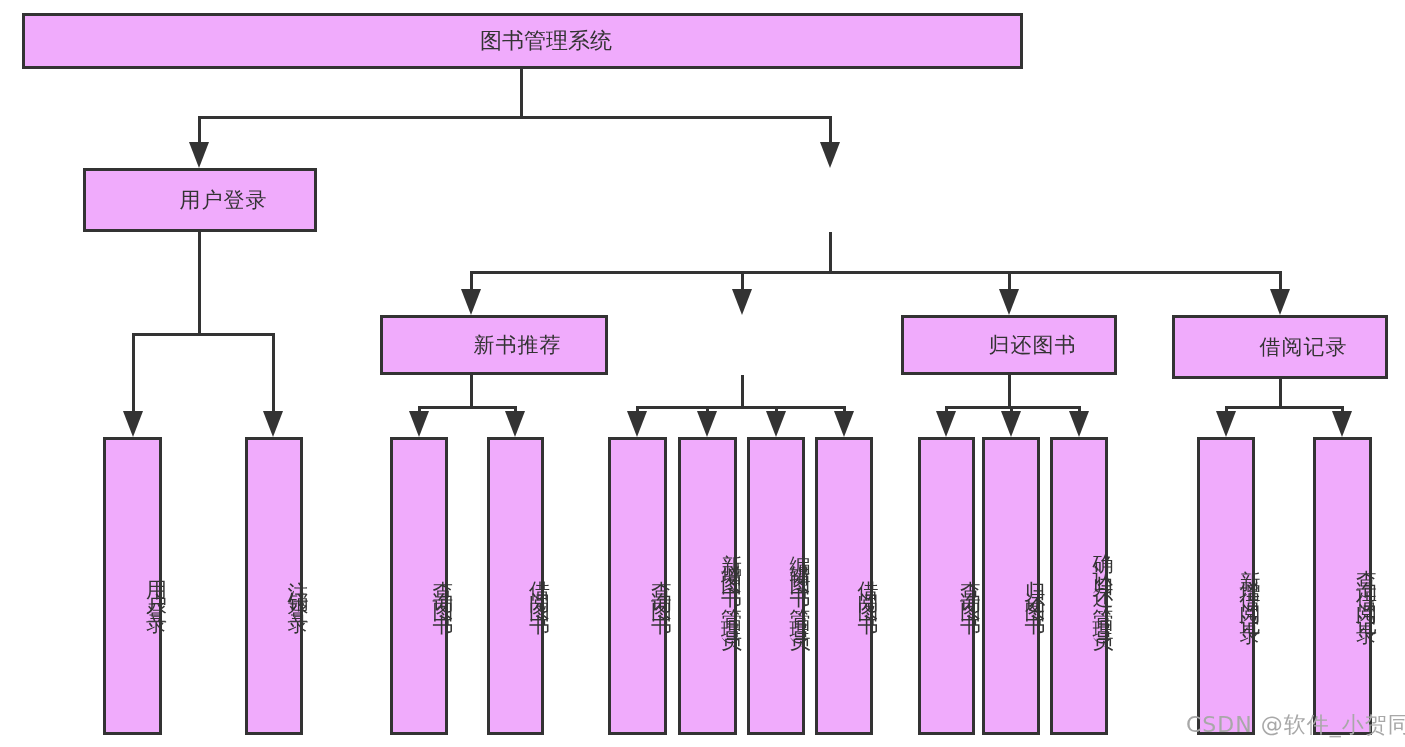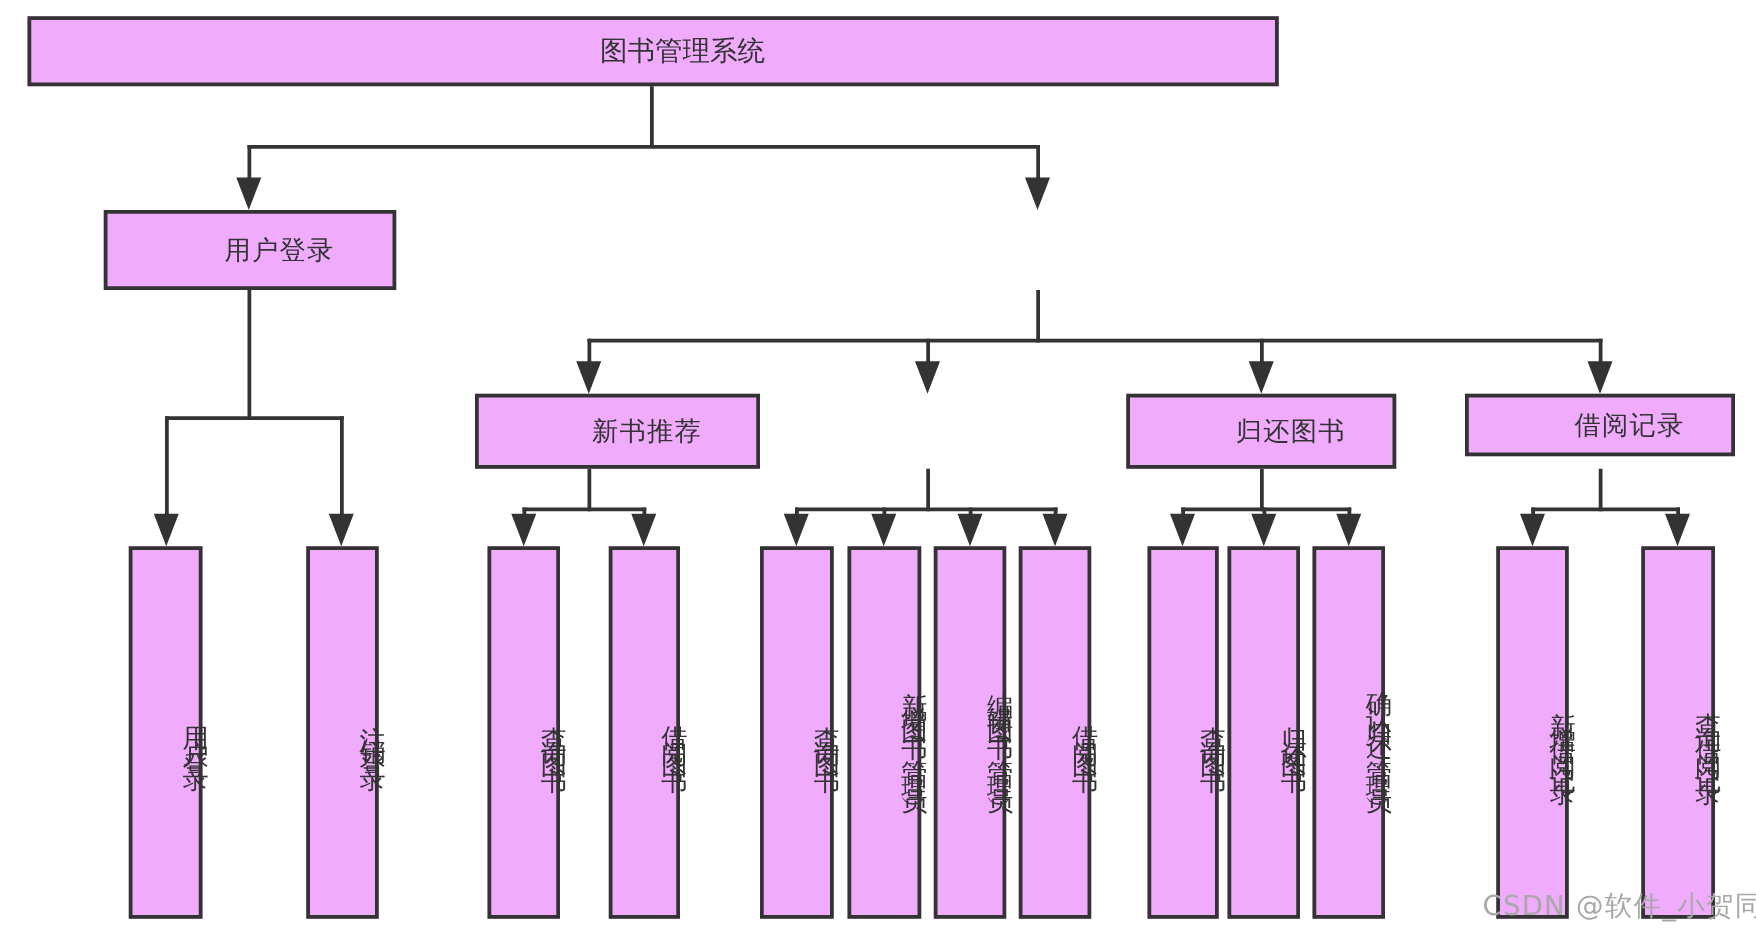--- a/index.html
+++ b/index.html
@@ -70,21 +70,21 @@
 <body>
 
 <div class="canvas">
 
   <div class="box root-label" style="left:22px;top:13px;width:1001px;height:56px;">图书管理系统</div>
 
   <div class="box hlabel" style="left:83px;top:168px;width:234px;height:64px;">用户登录</div>
 
   <div class="box hlabel" style="left:380px;top:315px;width:228px;height:60px;">新书推荐</div>
   <div class="box hlabel" style="left:901px;top:315px;width:216px;height:60px;">归还图书</div>
-  <div class="box hlabel" style="left:1172px;top:315px;width:216px;height:50px;">借阅记录</div>
+  <div class="box hlabel" style="left:1172px;top:315px;width:216px;height:64px;">借阅记录</div>
 
   <div class="box vbox" style="left:103px;top:437px;width:59px;height:298px;">用户登录</div>
   <div class="box vbox" style="left:245px;top:437px;width:58px;height:298px;">注销登录</div>
 
   <div class="box vbox" style="left:390px;top:437px;width:58px;height:298px;">查询图书</div>
   <div class="box vbox" style="left:487px;top:437px;width:57px;height:298px;">借阅图书</div>
 
   <div class="box vbox" style="left:608px;top:437px;width:59px;height:298px;">查询图书</div>
   <div class="box vbox" style="left:678px;top:437px;width:59px;height:298px;">新增图书（管理员）</div>
   <div class="box vbox" style="left:747px;top:437px;width:58px;height:298px;">编辑图书（管理员）</div>

